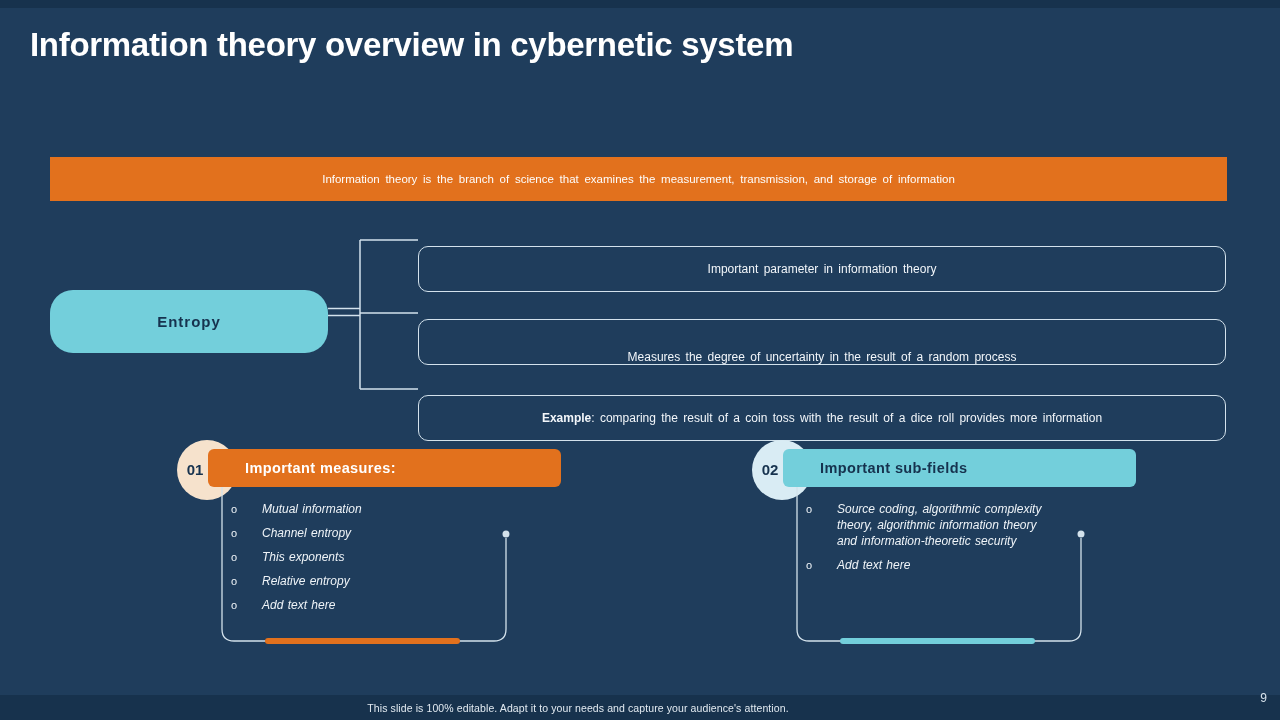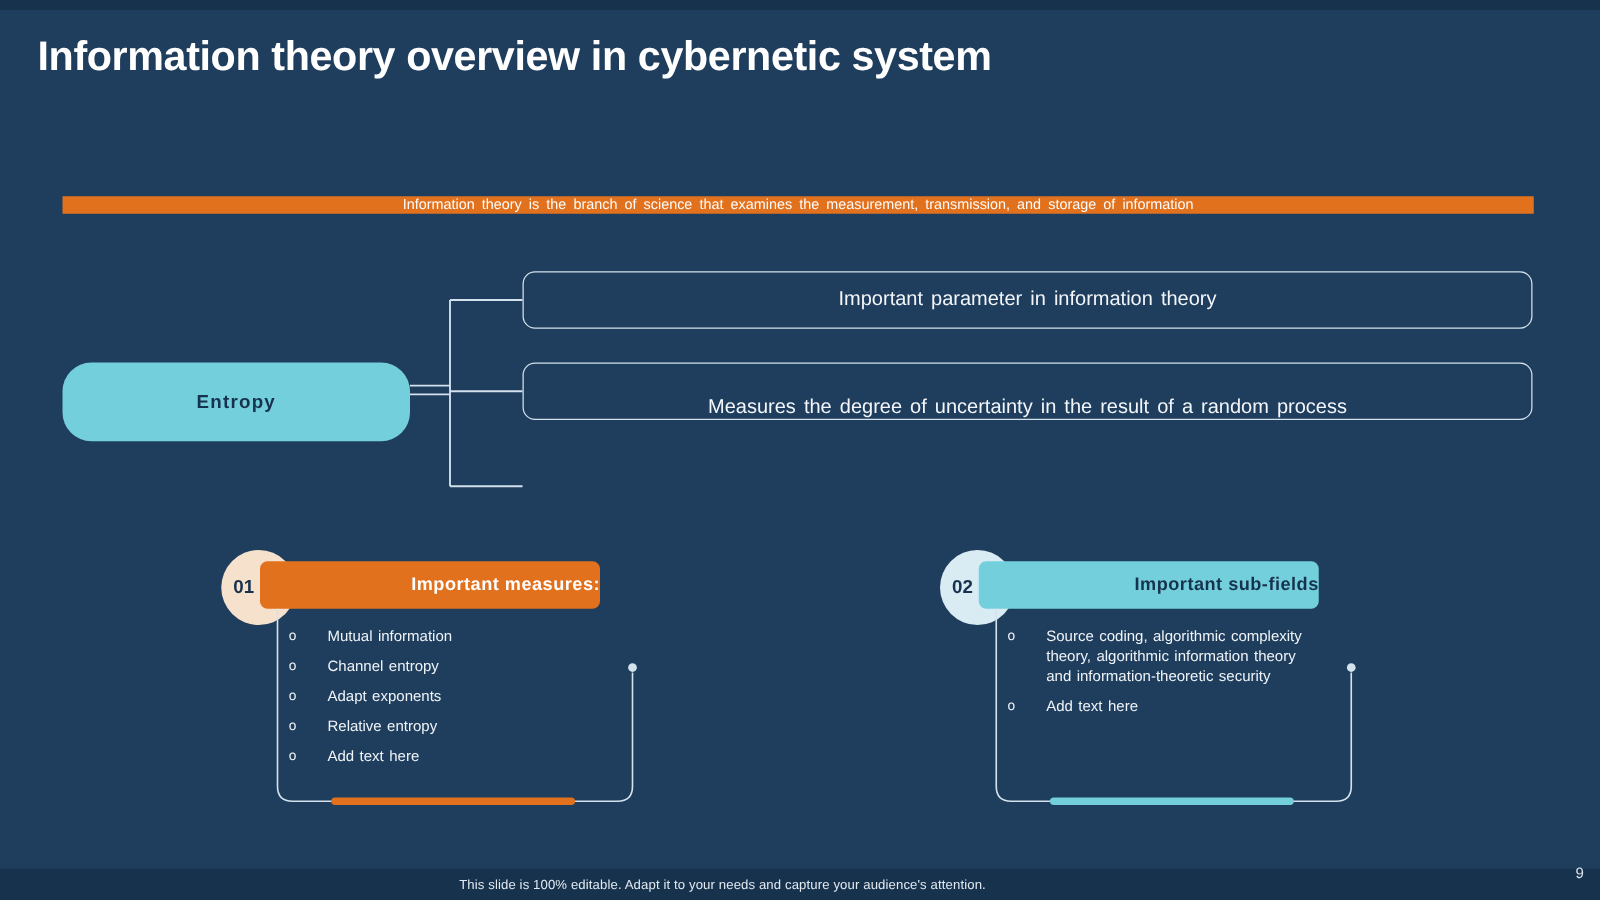--- a/index.html
+++ b/index.html
@@ -18,60 +18,60 @@
   .title{
     position:absolute;left:30px;top:26px;width:1000px;
     color:#FFFFFF;font-size:33px;font-weight:bold;letter-spacing:-0.3px;
   }
   .subtitle{
     position:absolute;left:30px;top:84px;width:1100px;
     color:#E6EDF4;font-size:10.5px;letter-spacing:0.1px;
   }
 
   .banner{
-    position:absolute;left:50px;top:157px;width:1177px;height:14px;
+    position:absolute;left:50px;top:157px;width:1177px;height:44px;
     background:var(--accent_orange,#E2711D);
     display:flex;align-items:center;justify-content:center;
     color:#FDFDFD;font-size:11.5px;word-spacing:2.5px;
   }
 
   .pill{
     position:absolute;left:50px;top:290px;width:278px;height:63px;
     background:var(--accent_teal,#73CFDB);border-radius:23px;
     display:flex;align-items:center;justify-content:center;
     color:var(--text_dark,#16324E);font-size:15px;font-weight:bold;letter-spacing:1px;
   }
 
   .connector{position:absolute;left:320px;top:230px;}
   .connector path{stroke:var(--line,#D3E2EC);stroke-width:1.5;fill:none;}
 
   .ibox{
     position:absolute;left:418px;width:808px;height:46px;
     border:1.5px solid var(--line,#D3E2EC);border-radius:10px;
     display:flex;align-items:center;justify-content:center;
-    color:#F2F6FA;font-size:16px;word-spacing:2px;box-sizing:border-box;
+    color:#F2F6FA;font-size:12px;word-spacing:2px;box-sizing:border-box;margin-top:29px;
   }
   .ibox.b1{top:217px;} .ibox.b2{top:290px;align-items:flex-end;} .ibox.b3{top:366px;}
   .ibox b{margin-right:0;}
 
   .num-circle{
     position:absolute;top:440px;width:60px;height:60px;border-radius:50%;
   }
   .num-circle.c1{left:177px;background:var(--circle_cream,#F6E2CC);}
   .num-circle.c2{left:752px;background:var(--circle_blue,#D9ECF4);}
   .num-label{
     position:absolute;top:461px;width:30px;text-align:center;
     color:var(--text_dark,#16324E);font-size:15px;font-weight:bold;
   }
   .num-label.n1{left:180px;} .num-label.n2{left:755px;}
 
   .sec-bar{
-    position:absolute;top:449px;width:272px;height:38px;border-radius:6px;
+    position:absolute;top:449px;width:353px;height:38px;border-radius:6px;
     display:flex;align-items:center;font-size:14.5px;font-weight:bold;letter-spacing:0.4px;
-    padding-left:37px;box-sizing:border-box;justify-content:flex-end;
+    padding-left:37px;box-sizing:border-box;
   }
   .sec-bar.s1{left:208px;background:var(--accent_orange,#E2711D);color:#FFFFFF;}
   .sec-bar.s2{left:783px;background:var(--accent_teal,#73CFDB);color:var(--text_dark,#16324E);}
 
   .bracket{position:absolute;top:480px;}
   .bracket.k1{left:200px;} .bracket.k2{left:775px;}
   .bracket path{stroke:var(--line,#D3E2EC);stroke-width:1.3;fill:none;}
   .bracket circle{fill:var(--line,#D3E2EC);}
 
   .underbar{
@@ -82,21 +82,21 @@
 
   .blist{position:absolute;top:501px;list-style:none;margin:0;padding:0;}
   .blist.l1{left:228px;width:270px;}
   .blist.l2{left:803px;width:256px;}
   .blist li{
     display:flex;align-items:flex-start;
     color:#EFF4F8;font-size:12px;line-height:16px;margin-bottom:8px;word-spacing:1px;
   }
   .blist .marker{width:34px;flex:0 0 34px;padding-left:3px;box-sizing:border-box;
     font-size:11px;line-height:16px;}
-  .blist .itext{flex:1;}
+  .blist .itext{flex:1;font-style:italic;}
 
   .footer{
     position:absolute;left:0;bottom:0;width:1156px;height:25px;
     display:flex;align-items:center;justify-content:center;
     color:#E2EAF1;font-size:10.5px;letter-spacing:0.1px;
   }
   .page-num{
     position:absolute;right:13px;top:691px;
     color:#D7E3EC;font-size:12px;
   }
@@ -126,20 +126,23 @@
     <path d="M40,83 H98"></path>
     <path d="M40,159 H98"></path>
   </svg>
 
   <div class="ibox b1">
     <span>Important parameter in information theory</span>
   </div>
   <div class="ibox b2">
     <span>Measures the degree of uncertainty in the result of a random process</span>
   </div>
+  <div class="ibox b3">
+    <span><b>Example</b><span>: comparing the result of a coin toss with the result of a dice roll provides  more information</span></span>
+  </div>
 
   <div class="num-circle c1"></div>
   <div class="num-label n1">01</div>
   <div class="sec-bar s1">
     <span>Important measures:</span>
   </div>
   <svg class="bracket k1" width="320" height="172" viewBox="0 0 320 172">
     <path d="M22,7 V149 Q22,161 34,161 H294 Q306,161 306,149 V58"></path>
     <circle cx="306" cy="54" r="3.5"></circle>
   </svg>
@@ -147,21 +150,21 @@
     <li>
         <span class="marker">o</span>
         <span class="itext">Mutual information</span>
       </li>
     <li>
         <span class="marker">o</span>
         <span class="itext">Channel  entropy</span>
       </li>
     <li>
         <span class="marker">o</span>
-        <span class="itext">Adapt  exponents</span>
+        <span class="itext">This  exponents</span>
       </li>
     <li>
         <span class="marker">o</span>
         <span class="itext">Relative  entropy</span>
       </li>
     <li>
         <span class="marker">o</span>
         <span class="itext">Add text here</span>
       </li>
   </ul>

